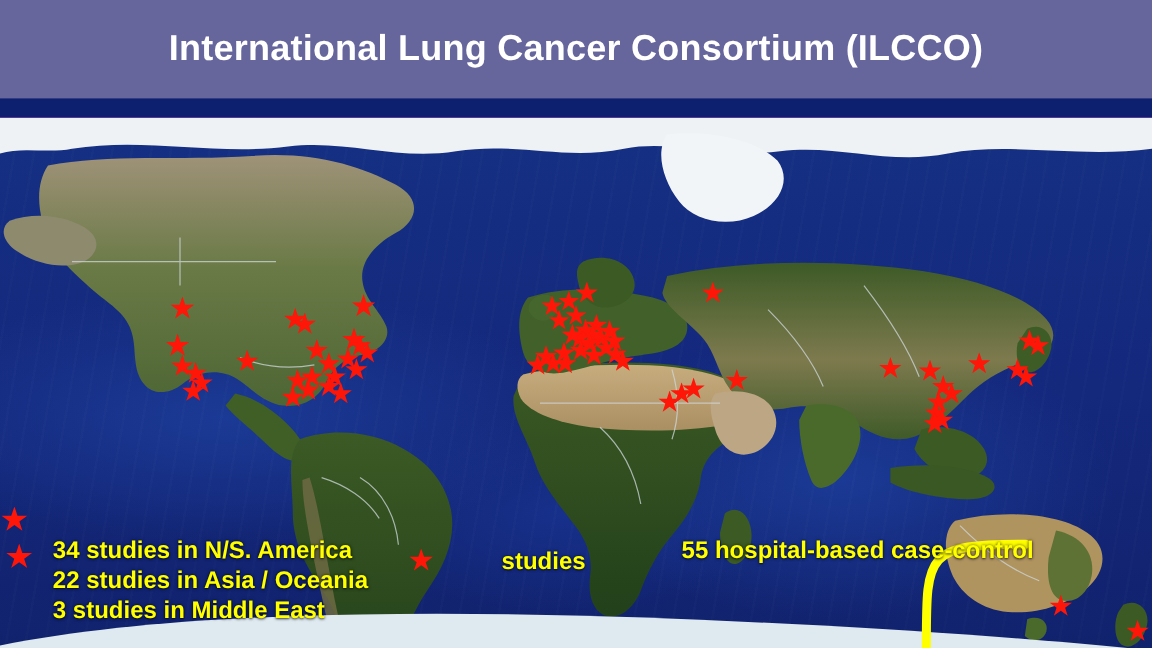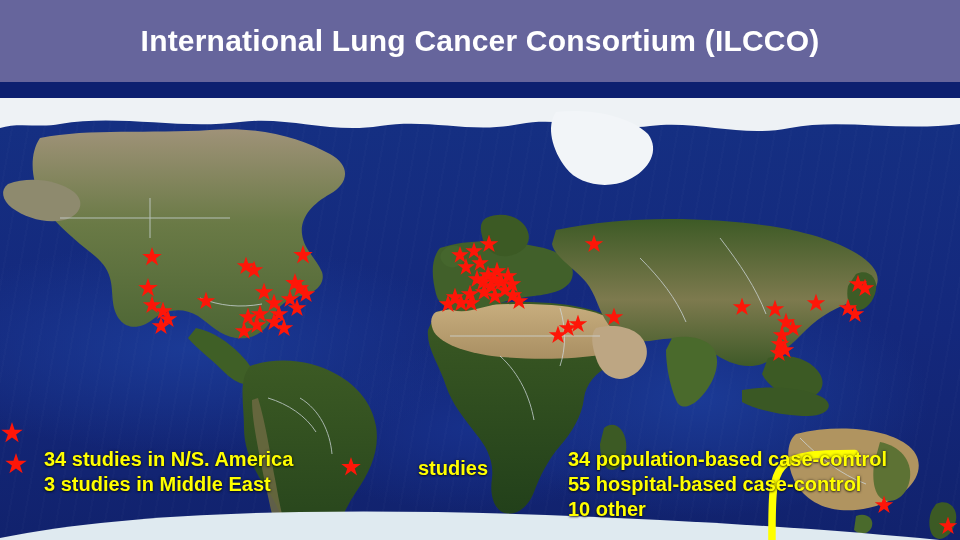--- a/index.html
+++ b/index.html
@@ -351,26 +351,25 @@
     </div>
 
     <div class="brace" style="left:524px;top:348px;">
       <svg width="60" height="122" viewBox="0 0 60 122">
         <path d="M16,2 C38,2 38,4 38,24 L38,50 C38,60 46,60 54,61 C46,62 38,62 38,72 L38,98 C38,118 38,120 16,120" fill="none" stroke="#ffff00" stroke-width="2" stroke-linecap="round" transform="translate(60,0) scale(-1,1)"></path>
       </svg>
     </div>
 
     <div class="txtblock" id="left-block" style="color: rgb(255, 255, 0);">
       <div>34 studies in N/S. America</div>
+      <div>22 studies in Asia / Oceania</div>
       <div>3 studies in Middle East</div>
     </div>
 
     <div class="txtblock" id="center-block" style="color: rgb(255, 255, 0);">
       <div>studies</div>
     </div>
 
     <div class="txtblock" id="right-block" style="color: rgb(255, 255, 0);">
-      <div>34 population-based case-control</div>
       <div>55 hospital-based case-control</div>
-      <div>10 other</div>
     </div>
   </div>
 </div>
 
 </body></html>

